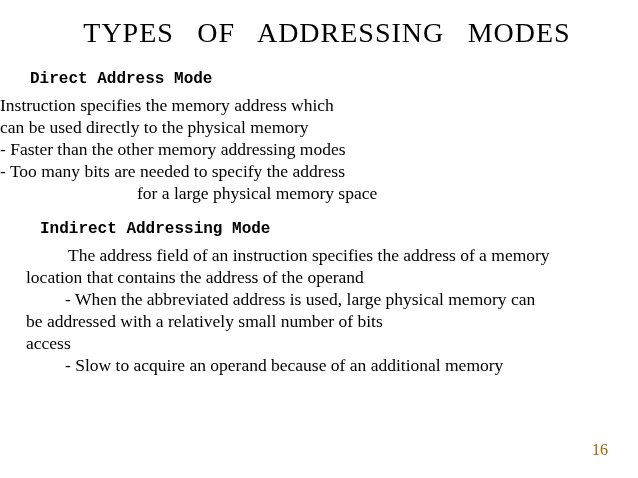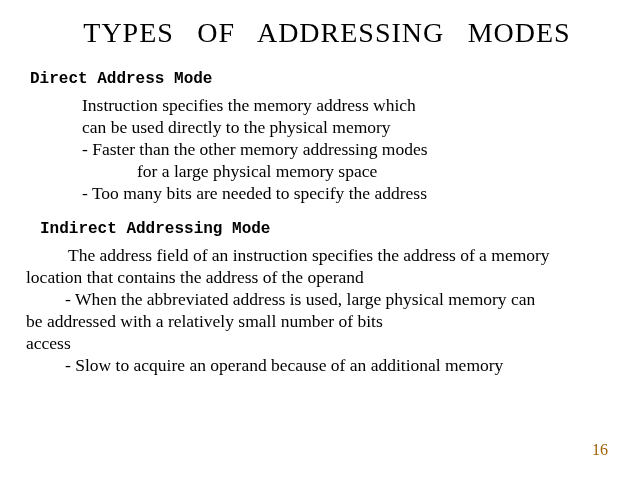--- a/index.html
+++ b/index.html
@@ -44,21 +44,21 @@
     font-weight: 700;
     font-size: 16px;
     line-height: 22px;
     margin-bottom: 4px;
     font-family: Liberation Mono, monospace;
   }
   .line { white-space: nowrap; }
   
   .ind-head1  { padding-left: 30px; }
   .ind-head2  { padding-left: 40px; }
-  .ind-a      { padding-left: 82px; }
+  .ind-a      { }
   .ind-center { padding-left: 137px; }
   .ind-ea1    { padding-left: 77px; }
   .ind-b      { padding-left: 68px; }
   .ind-margin { padding-left: 26px; }
   .ind-c      { padding-left: 65px; }
   .ind-ea2    { padding-left: 60px; }
   .page-number {
     position: absolute;
     top: 441px;
     right: 30px;
@@ -74,22 +74,22 @@
 
   <h1 class="title">TYPES OF ADDRESSING MODES</h1>
 
   <div class="body">
 
     <div class="section">
       <div class="heading ind-head1">Direct Address Mode</div>
       <div class="line ind-a">Instruction specifies the memory address which</div>
       <div class="line ind-a">can be used directly to the physical memory</div>
       <div class="line ind-a">- Faster than the other memory addressing modes</div>
+      <div class="line ind-a">- Too many bits are needed to specify the address</div>
       <div class="line ind-center">for a large physical memory space</div>
-      <div class="line ind-a">- Too many bits are needed to specify the address</div>
     </div>
 
     <div class="section">
       <div class="heading ind-head2">Indirect Addressing Mode</div>
       <div class="line ind-b">The address field of an instruction specifies the address of a memory</div>
       <div class="line ind-margin">location that contains the address of the operand</div>
       <div class="line ind-c">- When the abbreviated address is used, large physical memory can</div>
       <div class="line ind-margin">be addressed with a relatively small number of bits</div>
       <div class="line ind-margin">access</div>
       <div class="line ind-c">- Slow to acquire an operand because of an additional memory</div>

